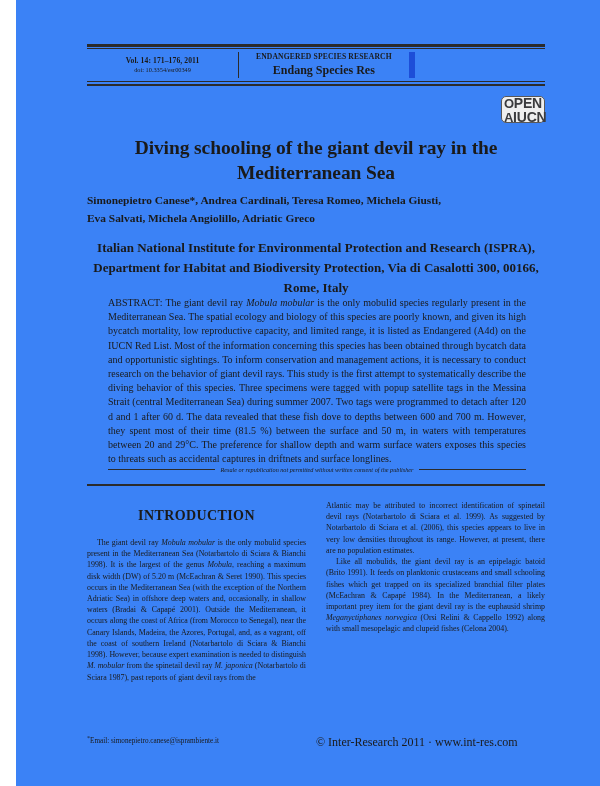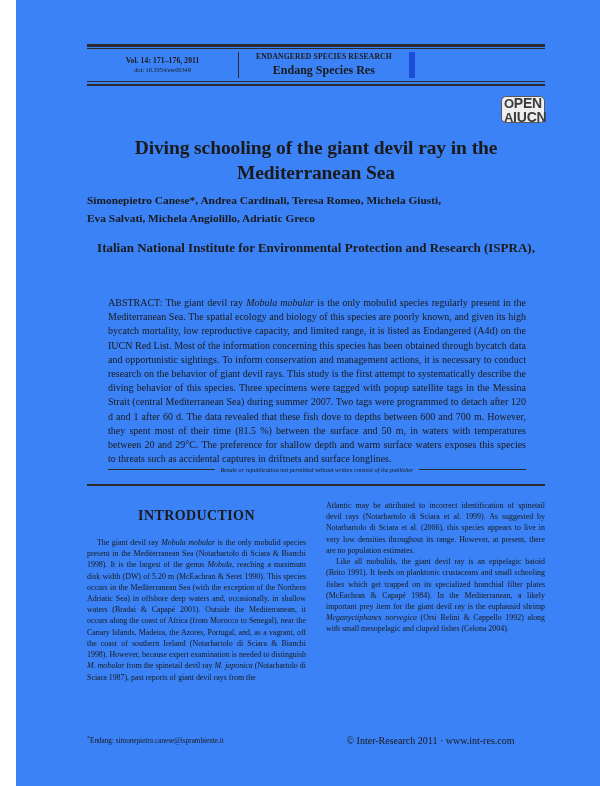--- a/index.html
+++ b/index.html
@@ -222,22 +222,22 @@
     width: 458px;
     display: flex;
   }
   .footer-left {
     width: 50%;
     font-size: 7.2px;
   }
   .footer-left sup { font-size: 6px; vertical-align: super; }
   .footer-right {
     width: 50%;
-    font-size: 10px;
-    text-align: center;
+    font-size: 12px;
+    text-align: left;
   }
 </style>
 </head>
 <body>
 
 <div class="page">
 
   <div class="journal-header">
     <div class="rule-thick"></div>
     <div style="height:1.5px"></div>
@@ -270,20 +270,21 @@
 
   <div class="article-title">Diving schooling of the giant devil ray in the Mediterranean Sea</div>
 
   <div class="authors">
     <div>Simonepietro Canese*, Andrea Cardinali, Teresa Romeo, Michela Giusti,</div>
     <div>Eva Salvati, Michela Angiolillo, Adriatic Greco</div>
   </div>
 
   <div class="affiliation">
     <div>Italian National Institute for Environmental Protection and Research (ISPRA),</div>
+    <div>Department for Habitat and Biodiversity Protection, Via di Casalotti 300, 00166, Rome, Italy</div>
   </div>
 
   <div class="abstract">
     <span>ABSTRACT:</span><span> The giant devil ray </span><i>Mobula mobular</i><span> is the only mobulid species regularly present in the Mediterranean Sea. The spatial ecology and biology of this species are poorly known, and given its high bycatch mortality, low reproductive capacity, and limited range, it is listed as Endangered (A4d) on the IUCN Red List. Most of the information concerning this species has been obtained through bycatch data and opportunistic sightings. To inform conservation and management actions, it is necessary to conduct research on the behavior of giant devil rays. This study is the first attempt to systematically describe the diving behavior of this species. Three specimens were tagged with popup satellite tags in the Messina Strait (central Mediterranean Sea) during summer 2007. Two tags were programmed to detach after 120 d and 1 after 60 d. The data revealed that these fish dove to depths between 600 and 700 m. However, they spent most of their time (81.5 %) between the surface and 50 m, in waters with temperatures between 20 and 29°C. The preference for shallow depth and warm surface waters exposes this species to threats such as accidental captures in driftnets and surface longlines.</span>
   </div>
 
 
   <div class="resale-wrap">
     <div class="dash"></div>
     <div class="resale-text">Resale or republication not permitted without written consent of the publisher</div>
@@ -300,17 +301,17 @@
     </div>
 
     <div class="col">
       <p class="noindent">Atlantic may be attributed to incorrect identification of spinetail devil rays (Notarbartolo di Sciara et al. 1999). As suggested by Notarbartolo di Sciara et al. (2006), this species appears to live in very low densities throughout its range. However, at present, there are no population estimates.</p>
       <p><span>Like all mobulids, the giant devil ray is an epipelagic batoid (Brito 1991). It feeds on planktonic crustaceans and small schooling fishes which get trapped on its specialized branchial filter plates (McEachran &amp; Capapé 1984). In the Mediterranean, a likely important prey item for the giant devil ray is the euphausid shrimp </span><i>Meganyctiphanes norvegica</i><span> (Orsi Relini &amp; Cappello 1992) along with small mesopelagic and clupeid fishes (Celona 2004).</span></p>
     </div>
 
   </div>
 
   <div class="footer">
-    <div class="footer-left"><sup>*</sup><span>Endang: simonepietro.canese@isprambiente.it</span></div>
+    <div class="footer-left"><sup>*</sup><span>Email: simonepietro.canese@isprambiente.it</span></div>
     <div class="footer-right">© Inter-Research 2011 · www.int-res.com</div>
   </div>
 
 </div>
 
 </body></html>

